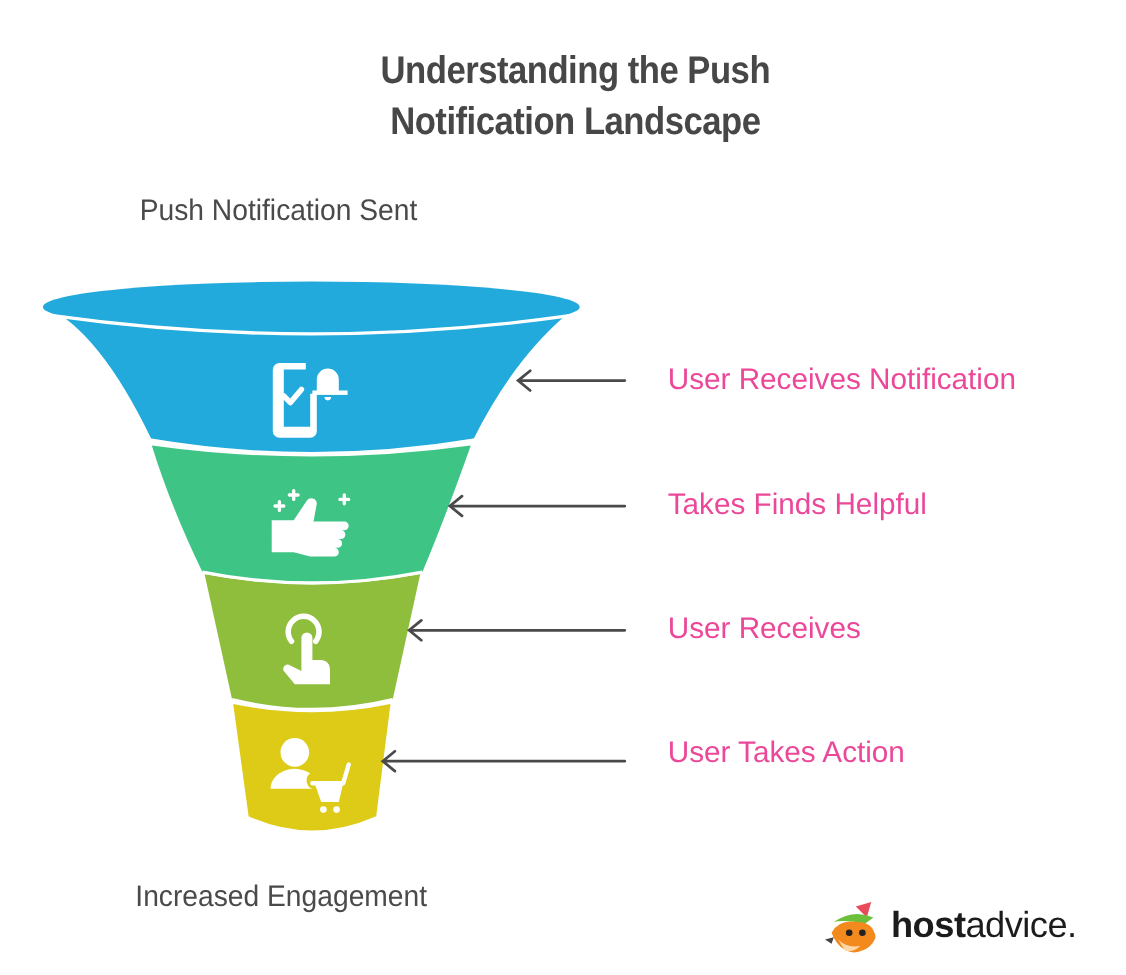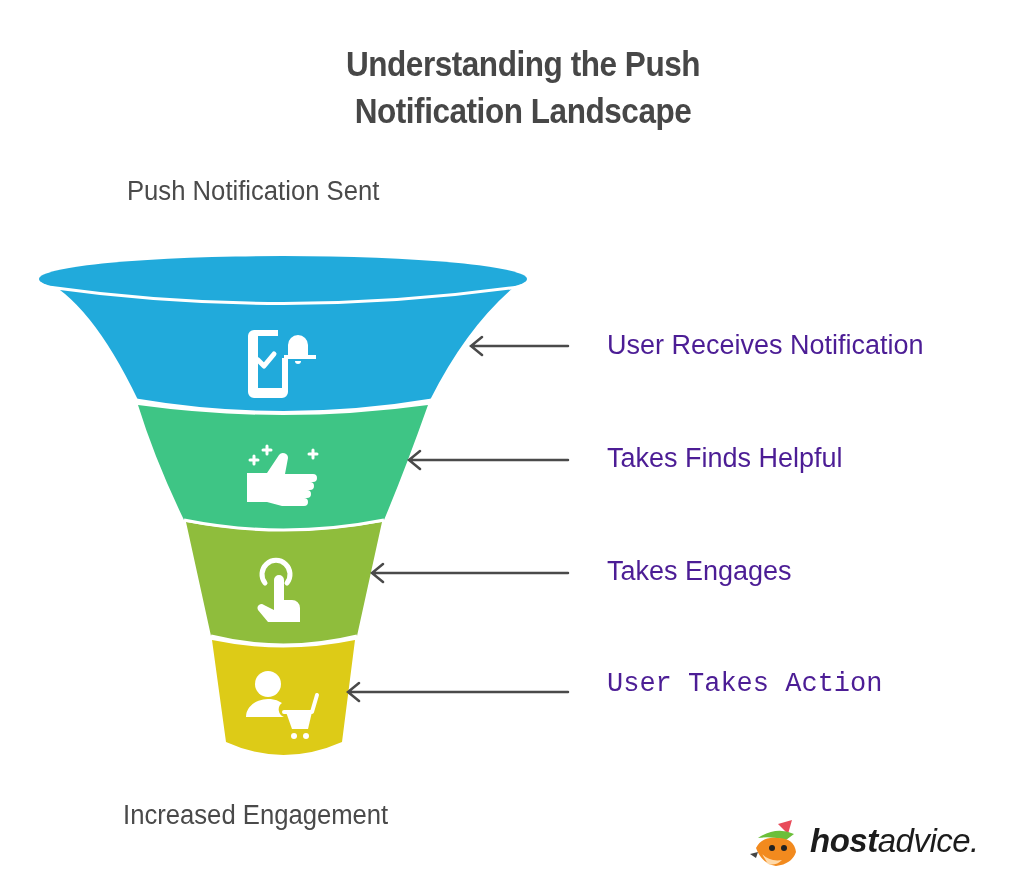--- a/index.html
+++ b/index.html
@@ -6,24 +6,24 @@
   body { width:1024px; height:886px; position:relative; overflow:hidden;
          font-family:"Liberation Sans", sans-serif; color:#4a4a4a; }
   .title { position:absolute; left:0; width:1046px; top:40px; text-align:center;
            font-weight:bold; font-size:35px; line-height:47px; color:#474747;
            letter-spacing:-0.5px; transform:scaleX(0.9); transform-origin:center; }
   .title div { white-space:nowrap; }
   .top-label { position:absolute; left:127px; top:176px; font-size:27px; color:#4a4a4a;
                white-space:nowrap; transform:scaleX(0.95); transform-origin:left; }
   .bottom-label { position:absolute; left:123px; top:800px; font-size:27px; color:#4a4a4a;
                   white-space:nowrap; transform:scaleX(0.95); transform-origin:left; }
-  .step-label { position:absolute; left:607px; font-size:27px; color:#4c1d95; white-space:nowrap; }
+  .step-label { position:absolute; left:607px; font-size:27px; color:#ec4899; white-space:nowrap; }
   svg.funnel { position:absolute; left:0; top:0; }
   .logo { position:absolute; left:748px; top:818px; width:240px; height:50px; }
-  .logo-text { position:absolute; left:62px; top:4px; font-size:33px; font-style:italic; color:#1c1c1c; white-space:nowrap; letter-spacing:-0.5px; }
+  .logo-text { position:absolute; left:62px; top:4px; font-size:33px; color:#1c1c1c; white-space:nowrap; letter-spacing:-0.5px; }
   .logo-text b { font-weight:bold; }
 </style>
 </head>
 <body>
 
 <div class="title">
   <div>Understanding the Push</div>
   <div>Notification Landscape</div>
 </div>
 
@@ -88,22 +88,22 @@
   <g stroke="#4a4a4a" stroke-width="2.5" fill="none" stroke-linecap="round">
     <path d="M568,573 H373 M383,564 L372,573 L383,582"></path>
   </g>
   <g stroke="#4a4a4a" stroke-width="2.5" fill="none" stroke-linecap="round">
     <path d="M568,692 H349 M359,683 L348,692 L359,701"></path>
   </g>
 </svg>
 
 <div class="step-label" style="top:330px;">User Receives Notification</div>
 <div class="step-label" style="top:443px;">Takes Finds Helpful</div>
-<div class="step-label" style="top:556px;">Takes Engages</div>
-<div class="step-label" style="top:669px;font-family:Liberation Mono, monospace;">User Takes Action</div>
+<div class="step-label" style="top:556px;">User Receives</div>
+<div class="step-label" style="top:669px;">User Takes Action</div>
 
 <div class="bottom-label">Increased Engagement</div>
 
 <div class="logo">
   <svg width="60" height="50" viewBox="0 0 60 50">
     <path d="M30,6 L44,2 L40,16 Z" fill="#e84b5a"></path>
     <path d="M10,20 Q28,8 46,16 L38,22 Q24,18 10,20 Z" fill="#6bbf3a"></path>
     <path d="M8,30 Q14,18 30,20 Q46,20 48,34 Q44,46 28,48 Q14,46 8,30 Z" fill="#f28a1e"></path>
     <path d="M14,36 Q22,44 34,42 Q28,48 20,46 Z" fill="#ffd9a8"></path>
     <circle cx="24" cy="30" r="3" fill="#222"></circle>

